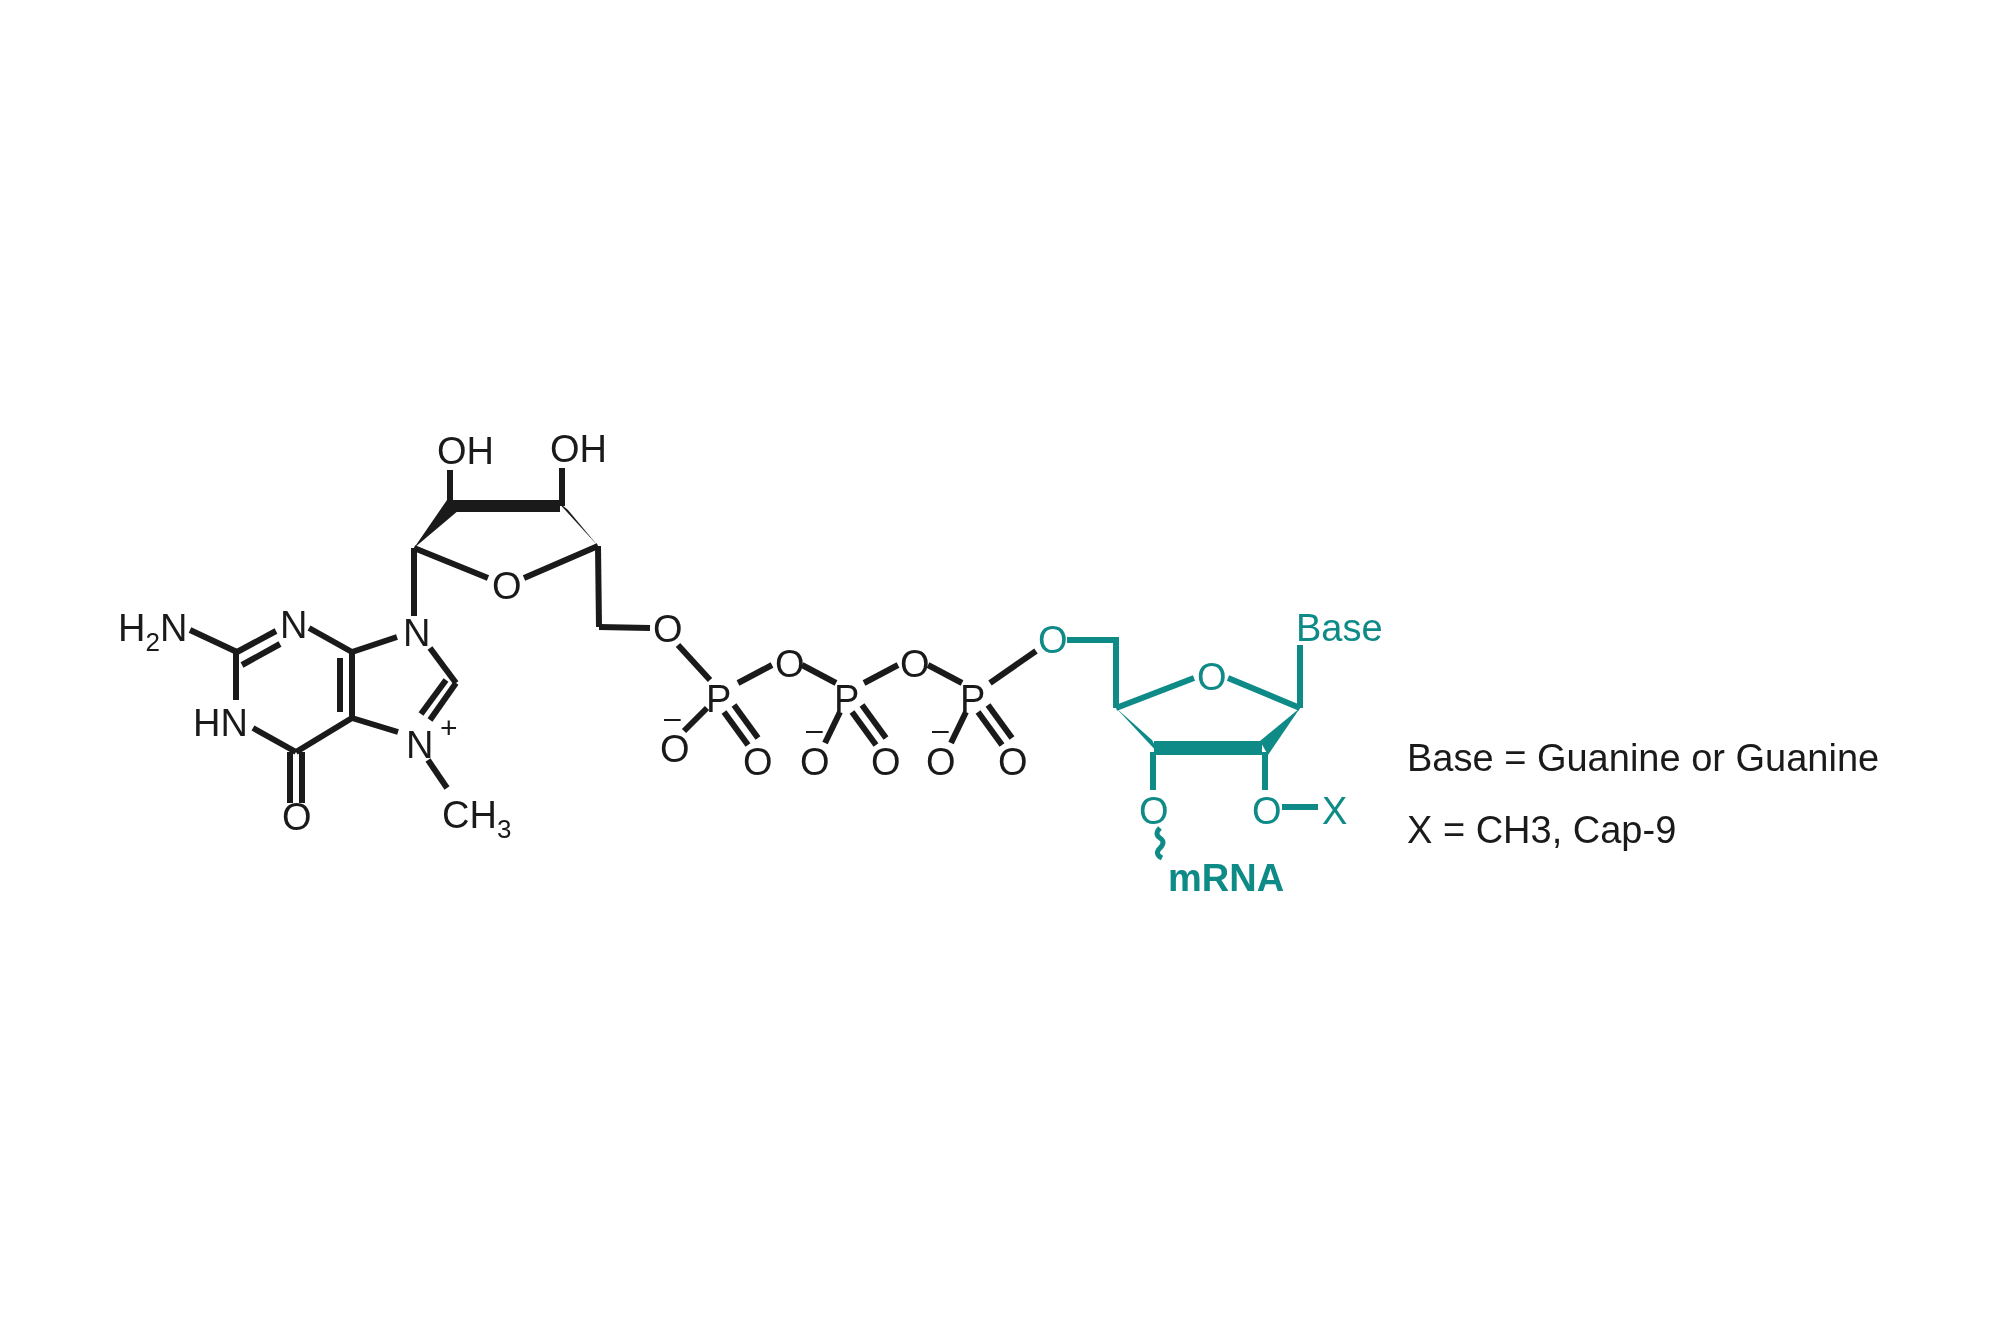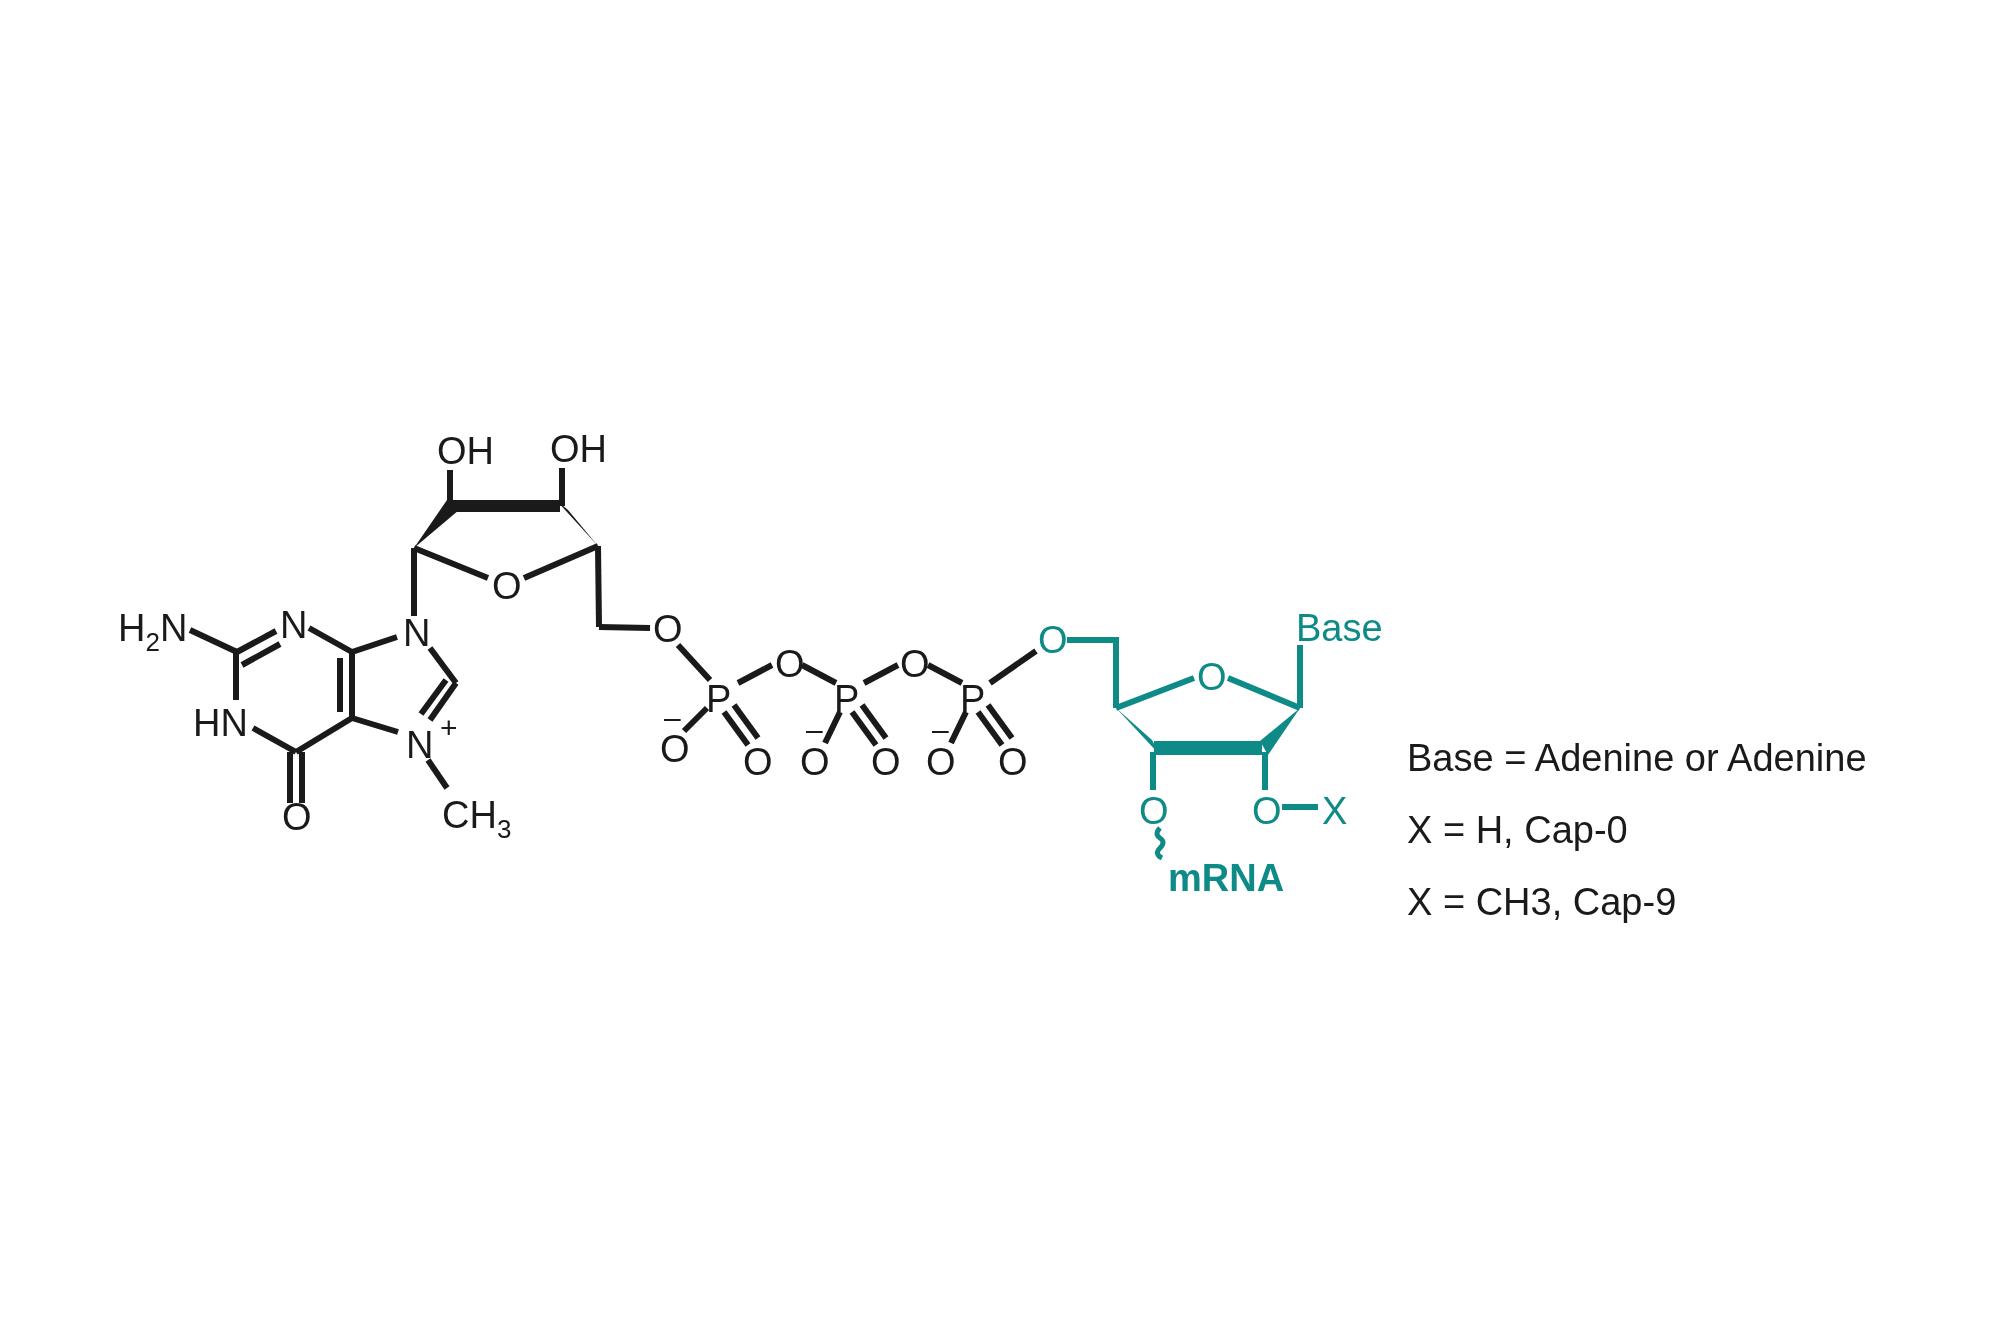--- a/index.html
+++ b/index.html
@@ -170,16 +170,15 @@
     <text class="atom atom-teal" x="1197" y="690">O</text>
     <text class="atom atom-teal" x="1296" y="641">Base</text>
     <text class="atom atom-teal" x="1139" y="824">O</text>
     <text class="atom atom-teal" x="1252" y="824">O</text>
     <text class="atom atom-teal" x="1322" y="824">X</text>
     <text class="atom atom-teal bold" x="1168" y="891">mRNA</text>
   </g>
 </svg>
 
 <div class="legend">
-  <div>Base = Adenine or Adenine</div>
-  <div>X = H, Cap-0</div>
+  <div>Base = Guanine or Guanine</div>
   <div>X = CH3, Cap-9</div>
 </div>
 
 </body></html>

